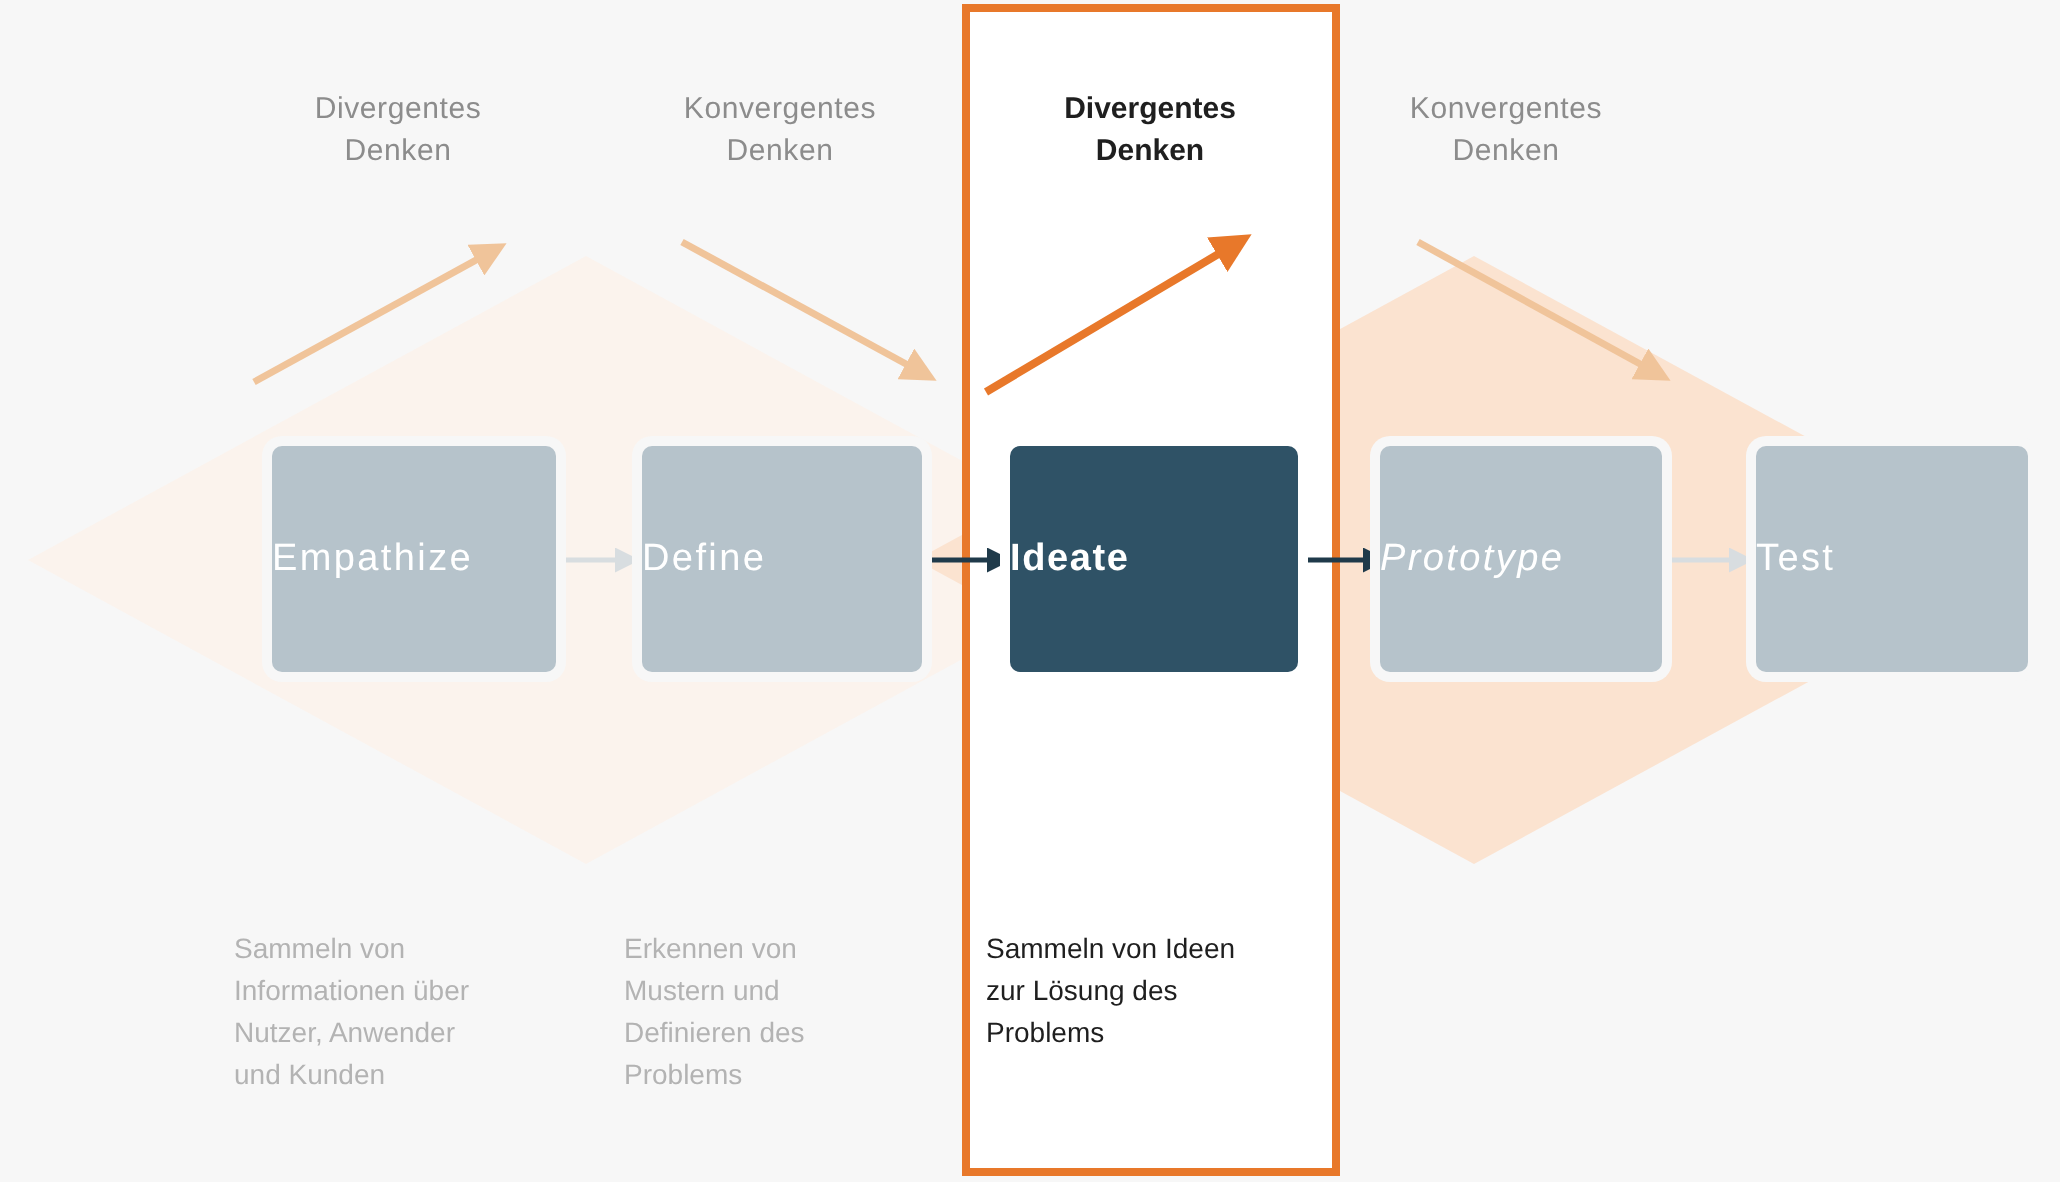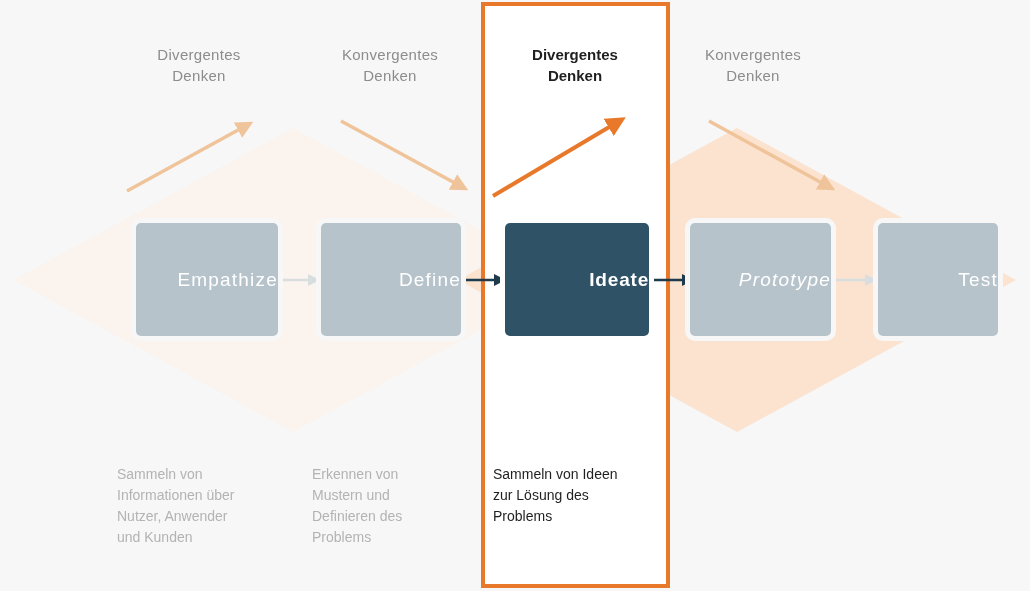--- a/index.html
+++ b/index.html
@@ -28,21 +28,21 @@
   }
   .col-head.active{color:#1f1f1f;font-weight:700;letter-spacing:0;}
 
   
   #arrows{position:absolute;left:0;top:0;width:1030px;height:591px;}
 
   
   .stage-box{
     position:absolute;top:223px;height:113px;
     border-radius:5px;
-    display:flex;align-items:center;justify-content:flex-end;
+    display:flex;align-items:center;justify-content:flex-start;
     color:#ffffff;font-size:19px;letter-spacing:1.2px;
     box-shadow:0 0 0 5px #f7f7f7;
   }
   .stage-box.inactive{background:#b6c3cb;}
   .stage-box.active{background:#2f5266;font-weight:700;letter-spacing:.8px;box-shadow:0 0 0 5px #ffffff;}
 
   
   .caption{
     position:absolute;
     font-size:14px;line-height:21px;color:#b3b3b3;white-space:pre-line;
@@ -102,21 +102,21 @@
   </div>
   <div class="stage-box inactive" style="left:321px;width:140px;">
     <span>Define</span>
   </div>
   <div class="stage-box active" style="left:505px;width:144px;">
     <span>Ideate</span>
   </div>
   <div class="stage-box inactive" style="left:690px;width:141px;font-style:italic;">
     <span>Prototype</span>
   </div>
-  <div class="stage-box inactive" style="left:878px;width:120px;">
+  <div class="stage-box inactive" style="left:878px;width:136px;">
     <span>Test</span>
   </div>
 
   <div class="caption" style="left:117px;top:464px;width:164px;">Sammeln von
 Informationen über
 Nutzer, Anwender
 und Kunden</div>
   <div class="caption" style="left:312px;top:464px;width:158px;">Erkennen von
 Mustern und
 Definieren des

